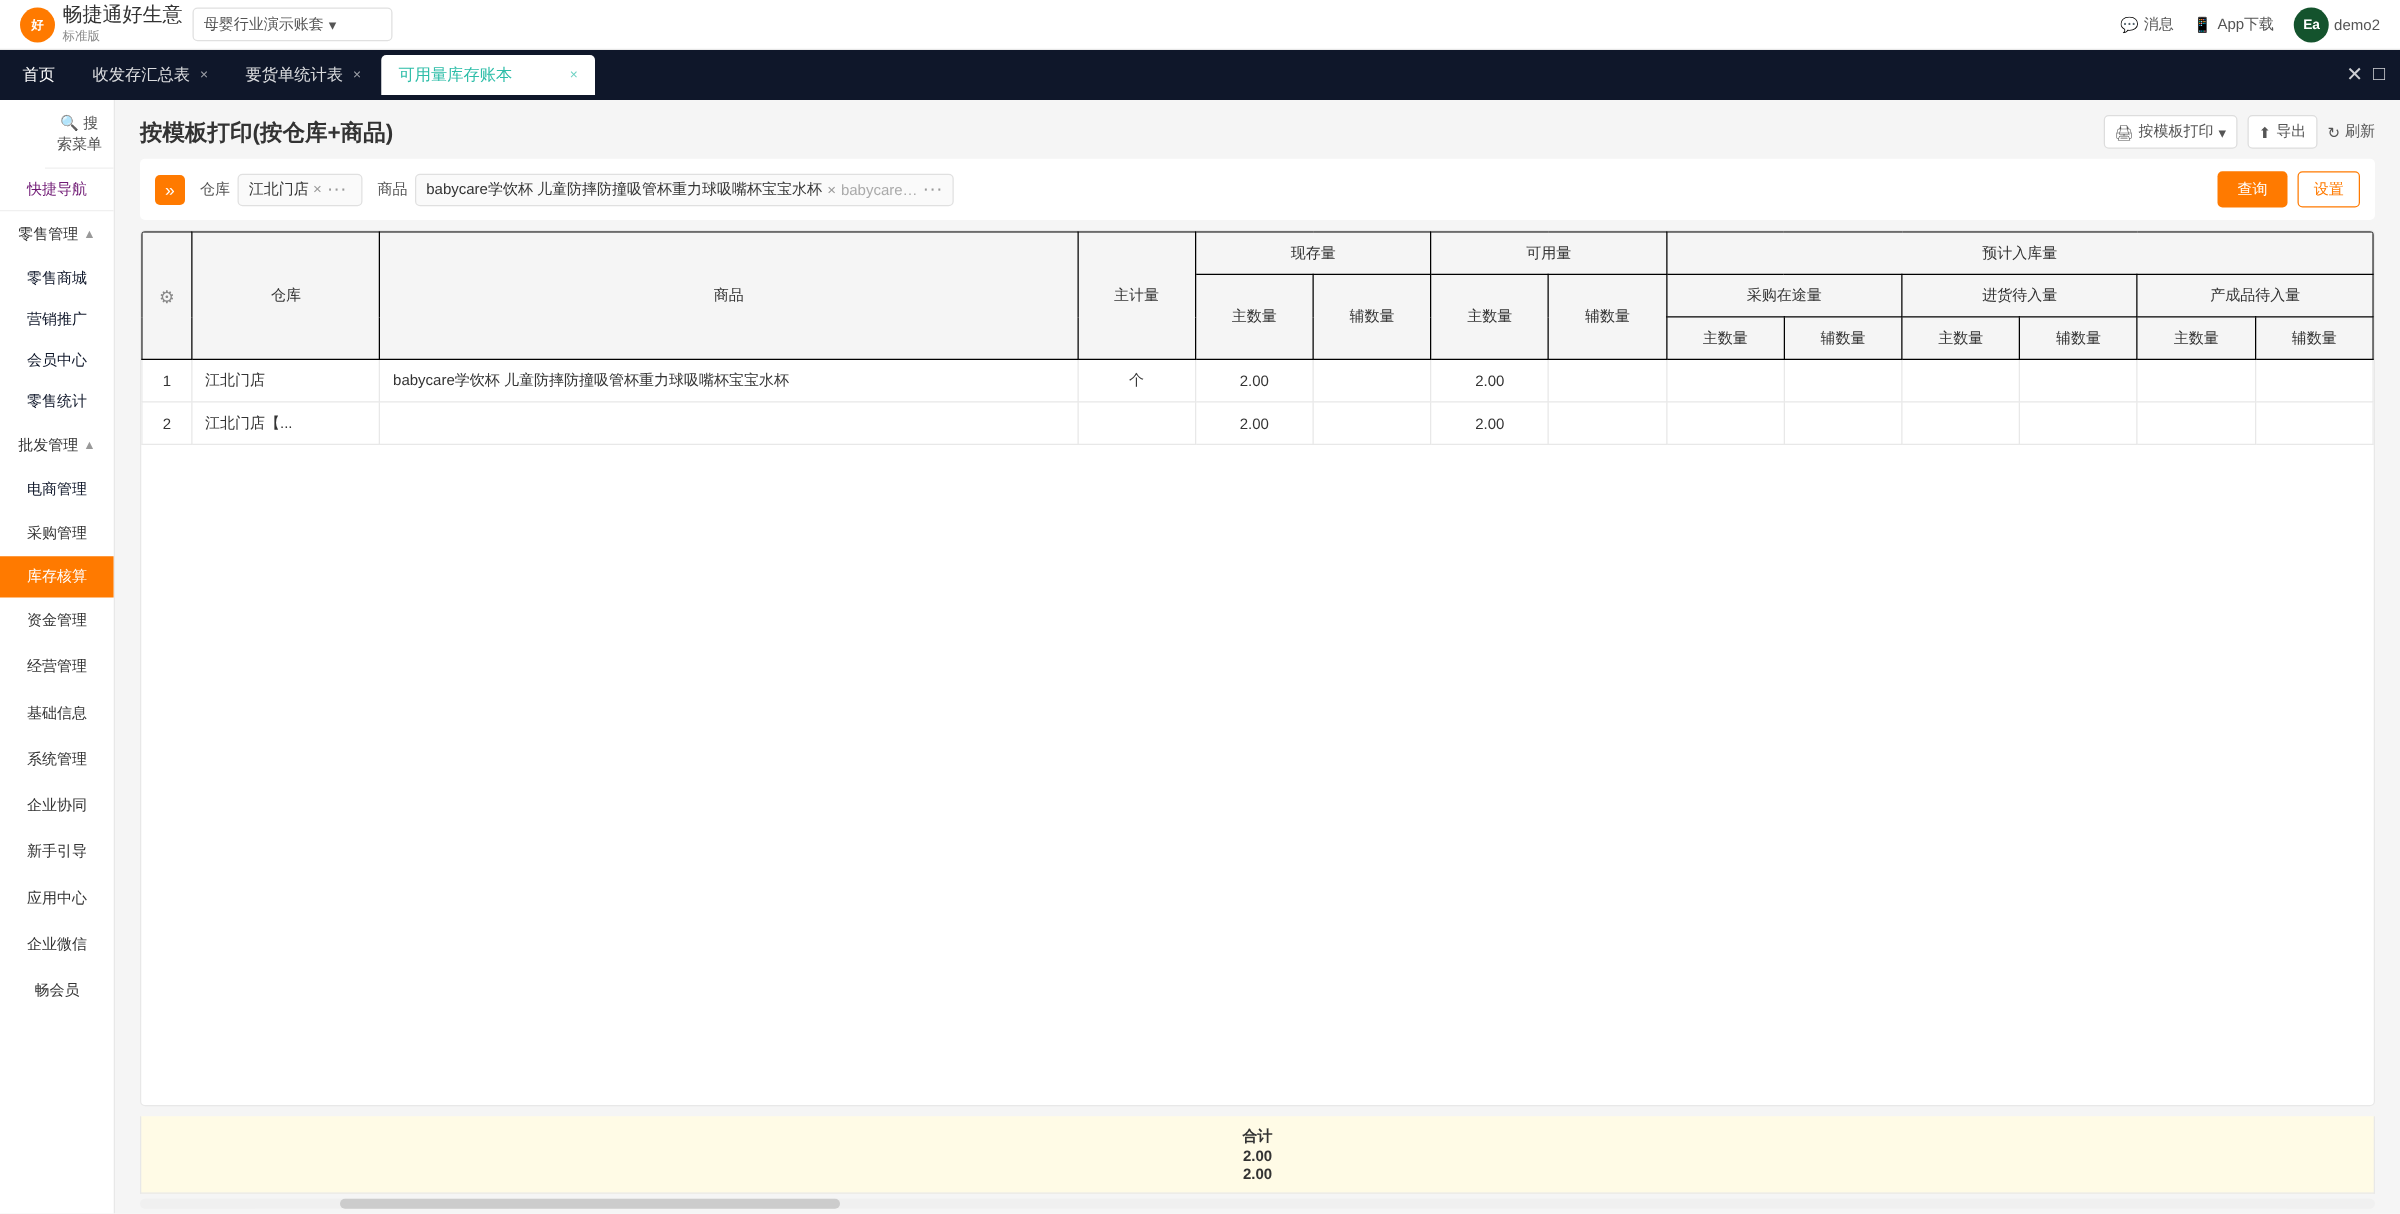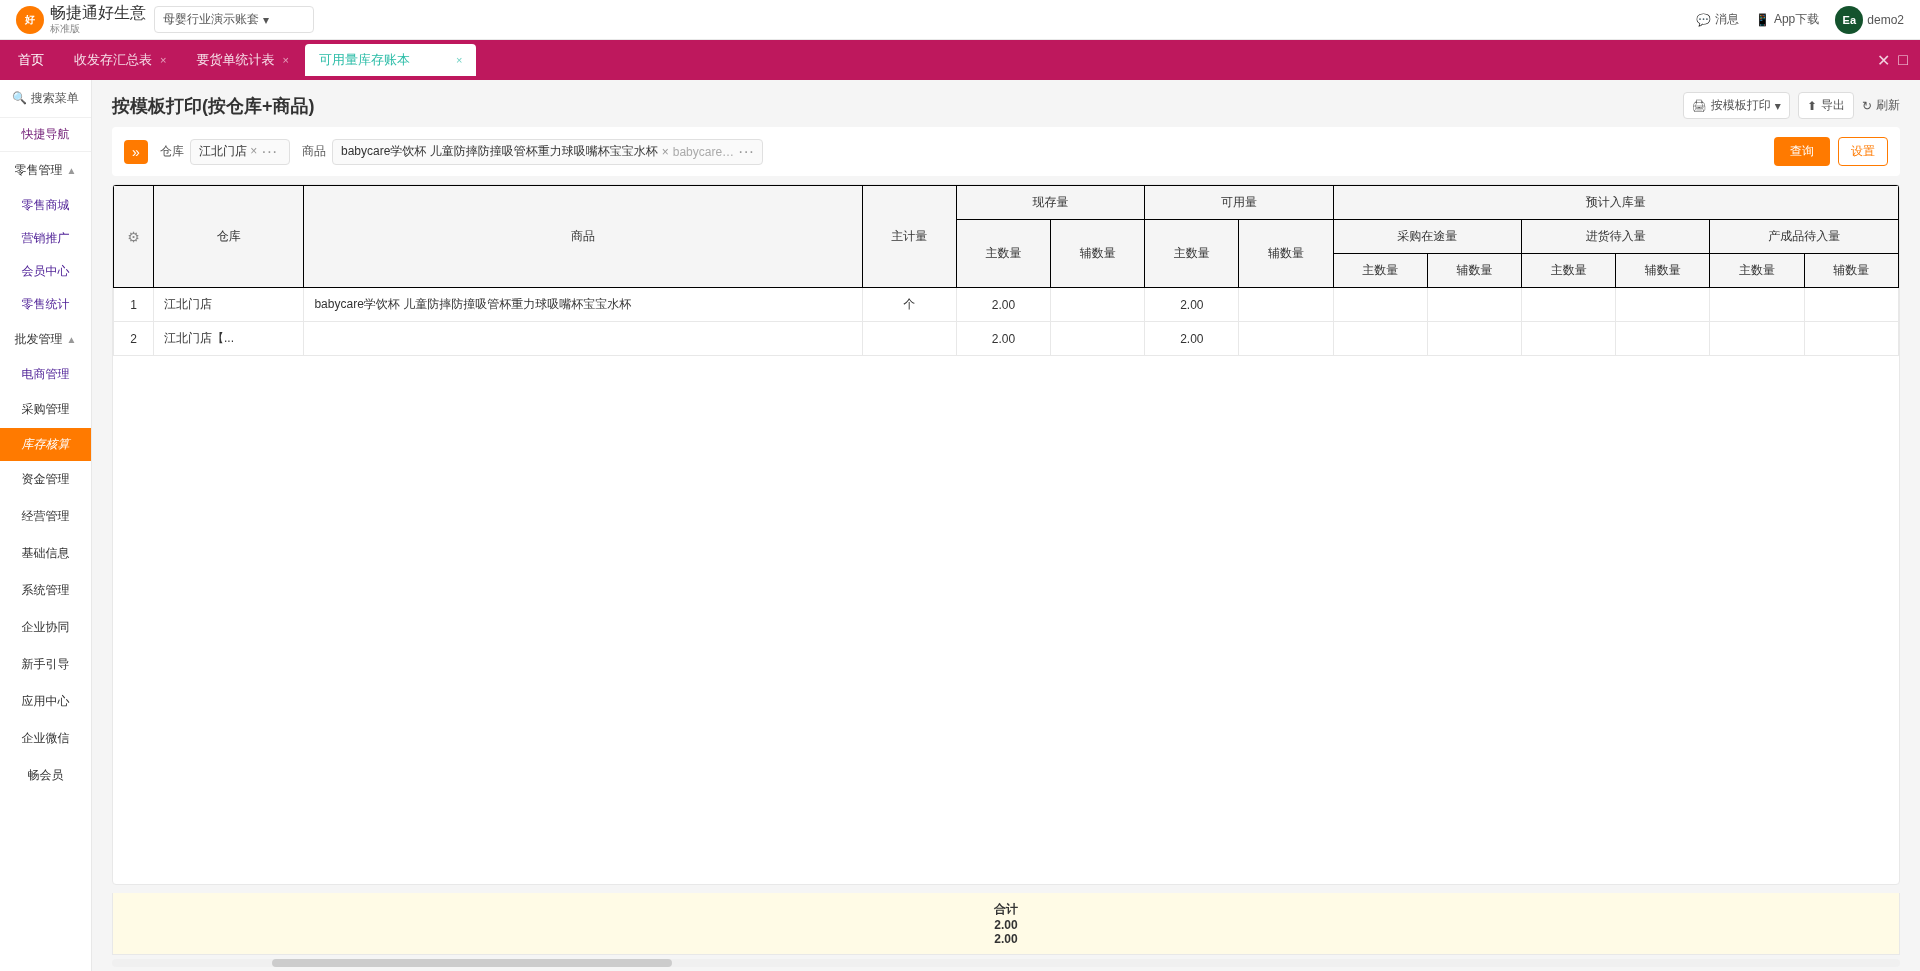--- a/index.html
+++ b/index.html
@@ -81,21 +81,21 @@
       align-items: center;
       justify-content: center;
       color: white;
       font-size: 11px;
       font-weight: bold;
     }
 
     
     .nav-tabs {
       height: 40px;
-      background: #be185d;
+      background: #0f172a;
       display: flex;
       align-items: center;
       padding: 0 4px;
       flex-shrink: 0;
       gap: 2px;
     }
     .nav-tab {
       height: 32px;
       padding: 0 14px;
       display: flex;
@@ -155,20 +155,21 @@
       overflow-y: auto;
       flex-shrink: 0;
     }
     .sidebar-search {
       padding: 10px 8px;
       font-size: 12px;
       color: #555;
       cursor: pointer;
       border-bottom: 1px solid #f0f0f0;
       text-align: center;
+      margin-left: 36px;
     }
     .sidebar-nav {
       padding: 8px 0;
       font-size: 12px;
       color: #701a75;
       text-align: center;
       cursor: pointer;
       border-bottom: 1px solid #f0f0f0;
     }
     .sidebar-group {
@@ -181,28 +182,27 @@
       gap: 4px;
       padding: 10px 8px;
       font-size: 12px;
       color: #333;
       cursor: pointer;
       font-weight: 500;
     }
     .sidebar-item {
       padding: 8px 8px;
       font-size: 12px;
-      color: #4c1d95;
+      color: #0f172a;
       cursor: pointer;
       text-align: center;
     }
     .sidebar-item.active {
       background: #ff7a00;
       color: white;
-      font-style: italic;
     }
     .chevron { font-size: 10px; color: #999; }
 
     
     .content-area {
       flex: 1;
       display: flex;
       flex-direction: column;
       overflow: hidden;
       background: #f5f5f5;

